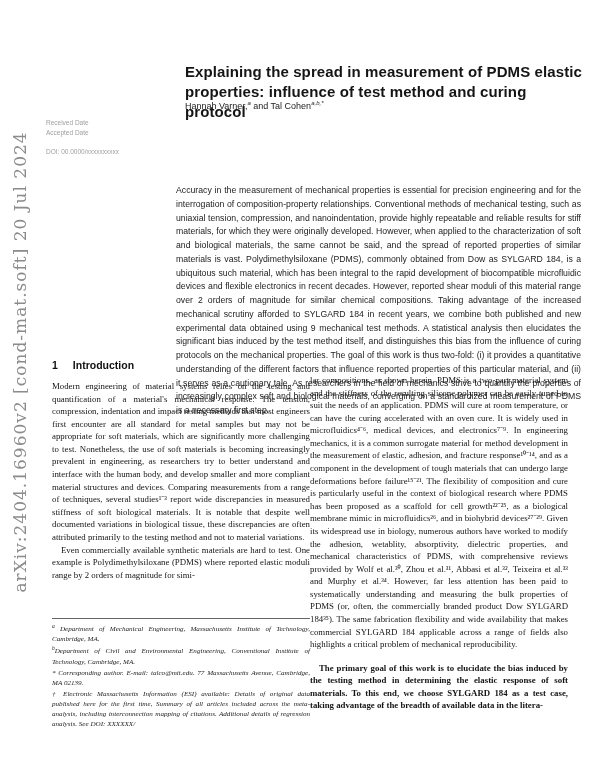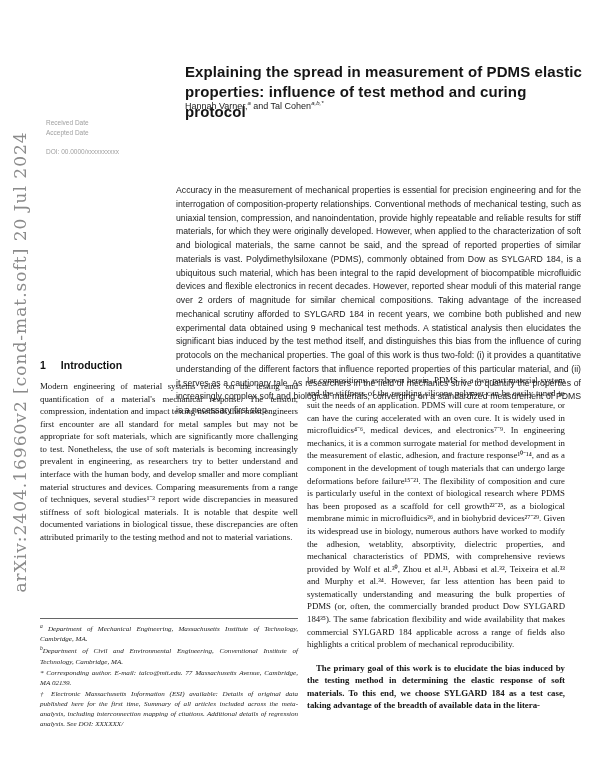--- a/index.html
+++ b/index.html
@@ -29,22 +29,22 @@
     position:absolute; left:185px; top:100px; width:398px;
     font-family:"Liberation Sans", sans-serif; font-size:9px; color:#222;
   }
   .authors sup { font-size:6px; font-style:italic; }
   .abstract {
     position:absolute; left:176px; top:140px; width:405px;
     font-family:"Liberation Sans", sans-serif; font-size:8.7px;
     line-height:1.58; text-align:justify; color:#1c1c1c;margin-top:44px;
   }
   .columns {
-    position:absolute; left:40px; top:357px; width:526px; height:419px;
-    display:flex; gap:9px;
+    position:absolute; left:52px; top:357px; width:526px; height:419px;
+    display:flex; gap:0;
   }
   .col { width:258px; position:relative; }
   .col-right { padding-top:17px; box-sizing:border-box; }
   .section-heading {
     font-family:"Liberation Sans", sans-serif; font-weight:bold;
     font-size:10.5px; color:#111; margin:2px 0 9px 0;
   }
   .section-heading .sec-num { margin-right:15px; }
   p.body-par {
     margin:0; font-size:8.8px; line-height:1.43; text-align:justify;
@@ -78,20 +78,21 @@
   <div class="authors"><span>Hannah Varner,</span><sup>a</sup><span> and Tal Cohen</span><sup>a,b,*</sup></div>
 
   <div class="abstract">Accuracy in the measurement of mechanical properties is essential for precision engineering and for the interrogation of composition-property relationships. Conventional methods of mechanical testing, such as uniaxial tension, compression, and nanoindentation, provide highly repeatable and reliable results for stiff materials, for which they were originally developed. However, when applied to the characterization of soft and biological materials, the same cannot be said, and the spread of reported properties of similar materials is vast. Polydimethylsiloxane (PDMS), commonly obtained from Dow as SYLGARD 184, is a ubiquitous such material, which has been integral to the rapid development of biocompatible microfluidic devices and flexible electronics in recent decades. However, reported shear moduli of this material range over 2 orders of magnitude for similar chemical compositions. Taking advantage of the increased mechanical scrutiny afforded to SYLGARD 184 in recent years, we combine both published and new experimental data obtained using 9 mechanical test methods. A statistical analysis then elucidates the significant bias induced by the test method itself, and distinguishes this bias from the influence of curing protocols on the mechanical properties. The goal of this work is thus two-fold: (i) it provides a quantitative understanding of the different factors that influence reported properties of this particular material, and (ii) it serves as a cautionary tale. As researchers in the field of mechanics strive to quantify the properties of increasingly complex soft and biological materials, converging on a standardized measurement of PDMS is a necessary first step.</div>
 
   <div class="columns">
 
     <div class="col col-left">
       <h2 class="section-heading"><span class="sec-num">1</span><span>Introduction</span></h2>
 
       <p class="body-par">Modern engineering of material systems relies on the testing and quantification of a material's mechanical response. The tension, compression, indentation and impact testing methods that most engineers first encounter are all standard for metal samples but may not be appropriate for soft materials, which are significantly more challenging to test. Nonetheless, the use of soft materials is becoming increasingly prevalent in engineering, as researchers try to better understand and interface with the human body, and develop smaller and more compliant material structures and devices. Comparing measurements from a range of techniques, several studies¹⁻³ report wide discrepancies in measured stiffness of soft biological materials. It is notable that despite well documented variations in biological tissue, these discrepancies are often attributed primarily to the testing method and not to material variations.</p>
+      <p class="body-par par-indent">Even commercially available synthetic materials are hard to test. One example is Polydimethylsiloxane (PDMS) where reported elastic moduli range by 2 orders of magnitude for simi-</p>
 
       <div class="footnote-block">
         <hr class="fn-rule">
         <p class="footnote"><sup>a</sup><span> Department of Mechanical Engineering, Massachusetts Institute of Technology, Cambridge, MA.</span></p>
         <p class="footnote"><sup>b</sup><span>Department of Civil and Environmental Engineering, Conventional Institute of Technology, Cambridge, MA.</span></p>
         <p class="footnote"><span>*</span><span> Corresponding author. E-mail: talco@mit.edu.  77 Massachusetts Avenue, Cambridge, MA 02139.</span></p>
         <p class="footnote"><span>†</span><span> Electronic Massachusetts Information (ESI) available: Details of original data published here for the first time, Summary of all articles included across the meta-analysis, including interconnection mapping of citations. Additional details of regression analysis. See DOI: XXXXXX/</span></p>
       </div>
     </div>
 

